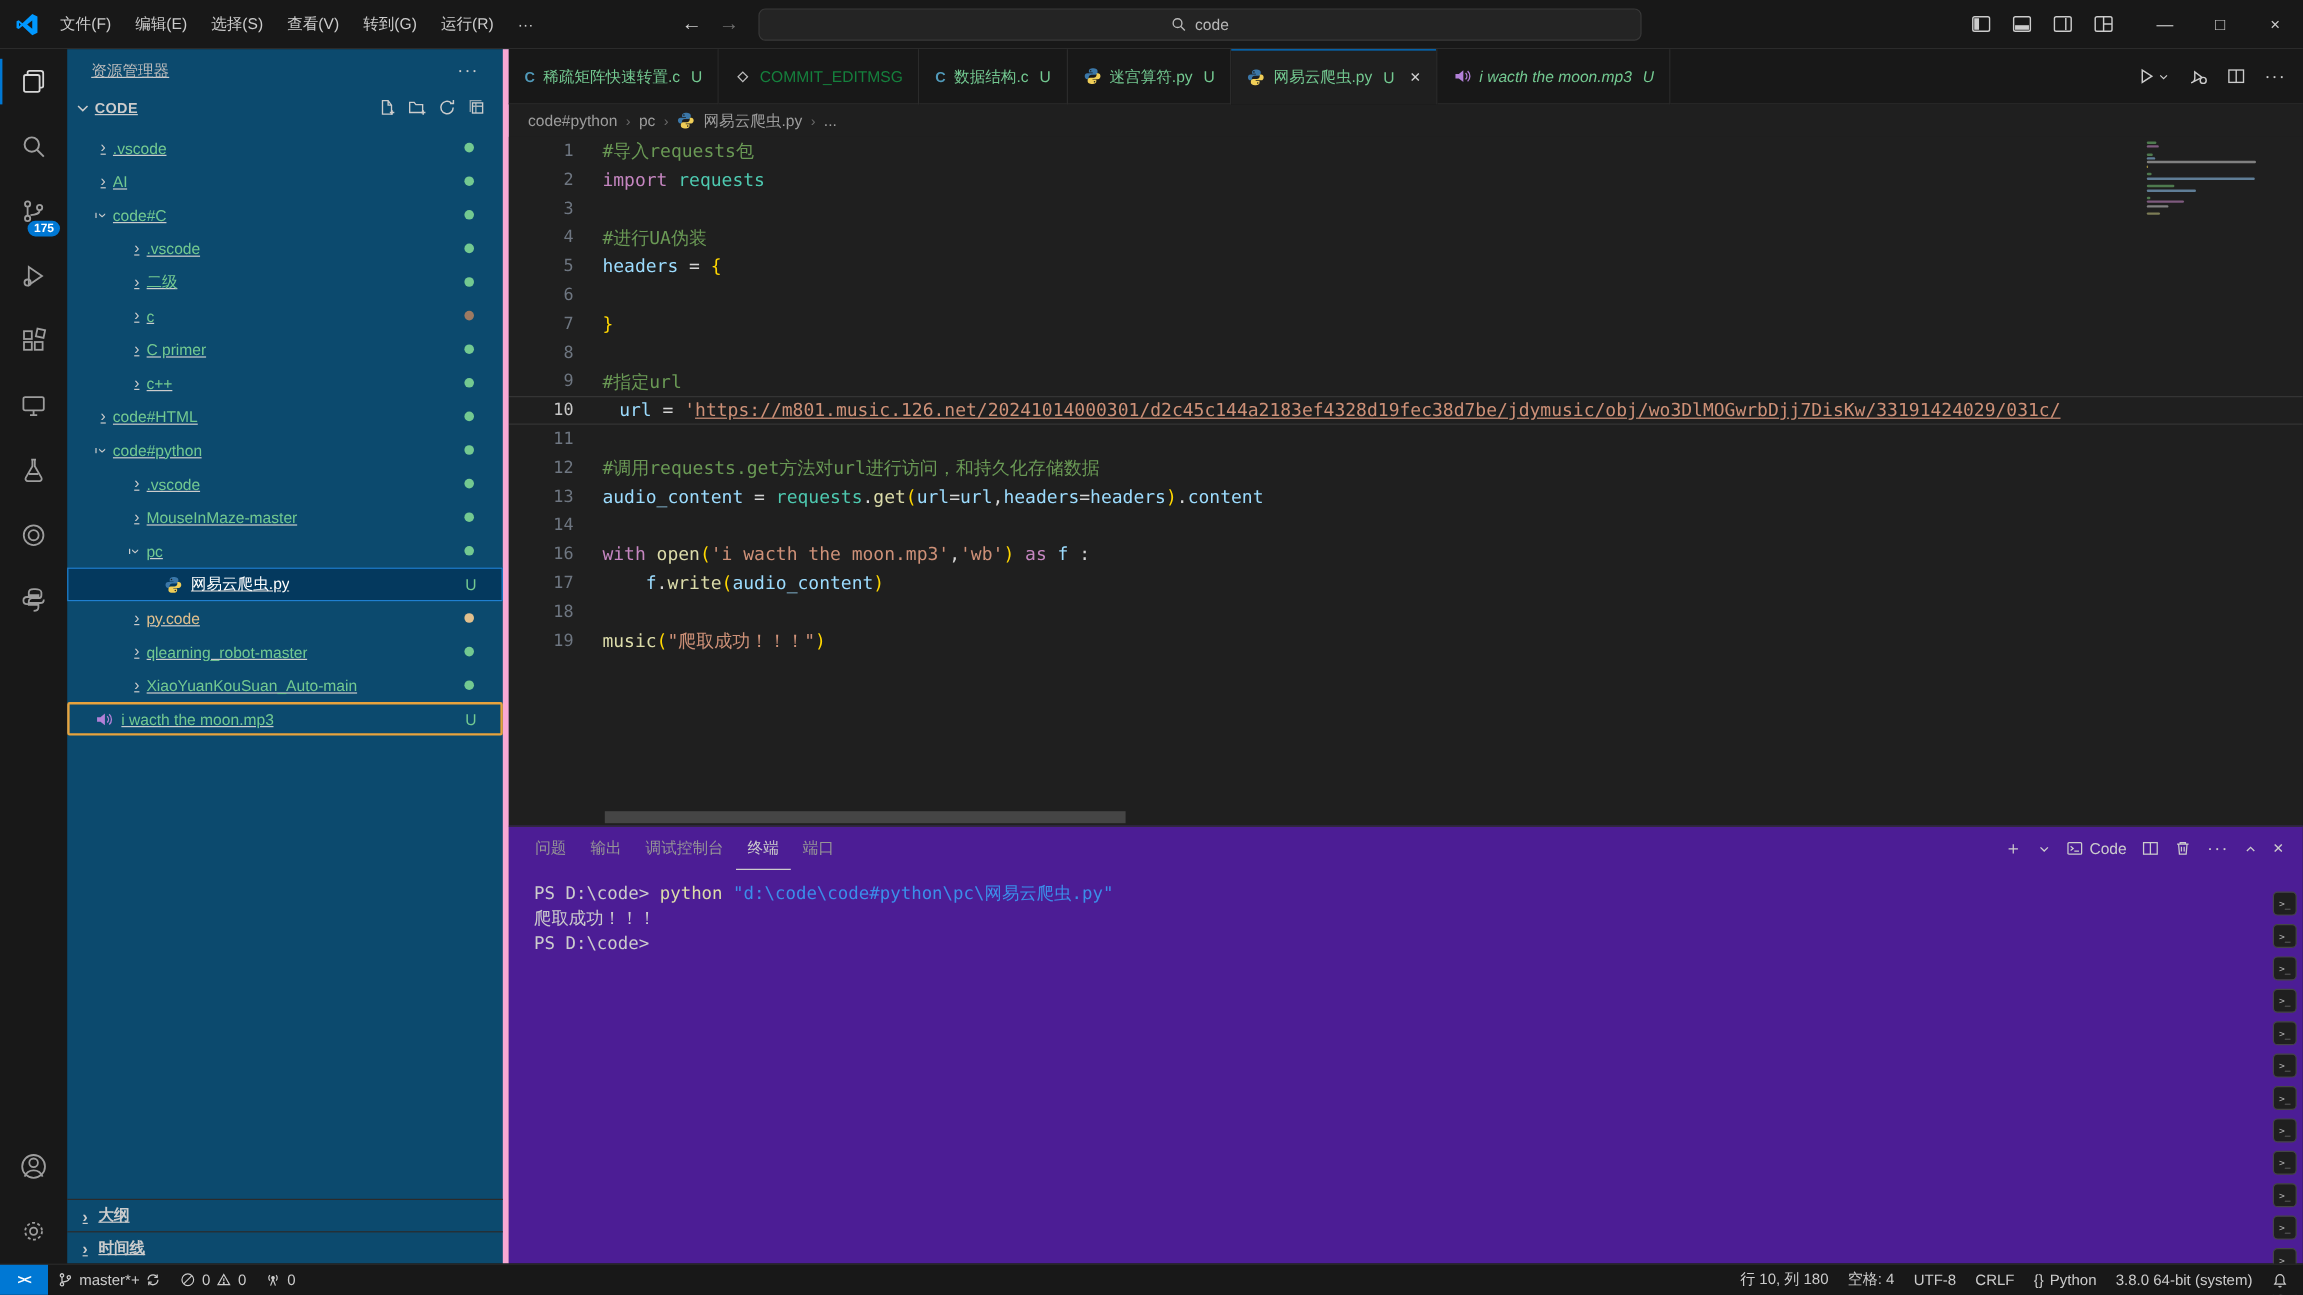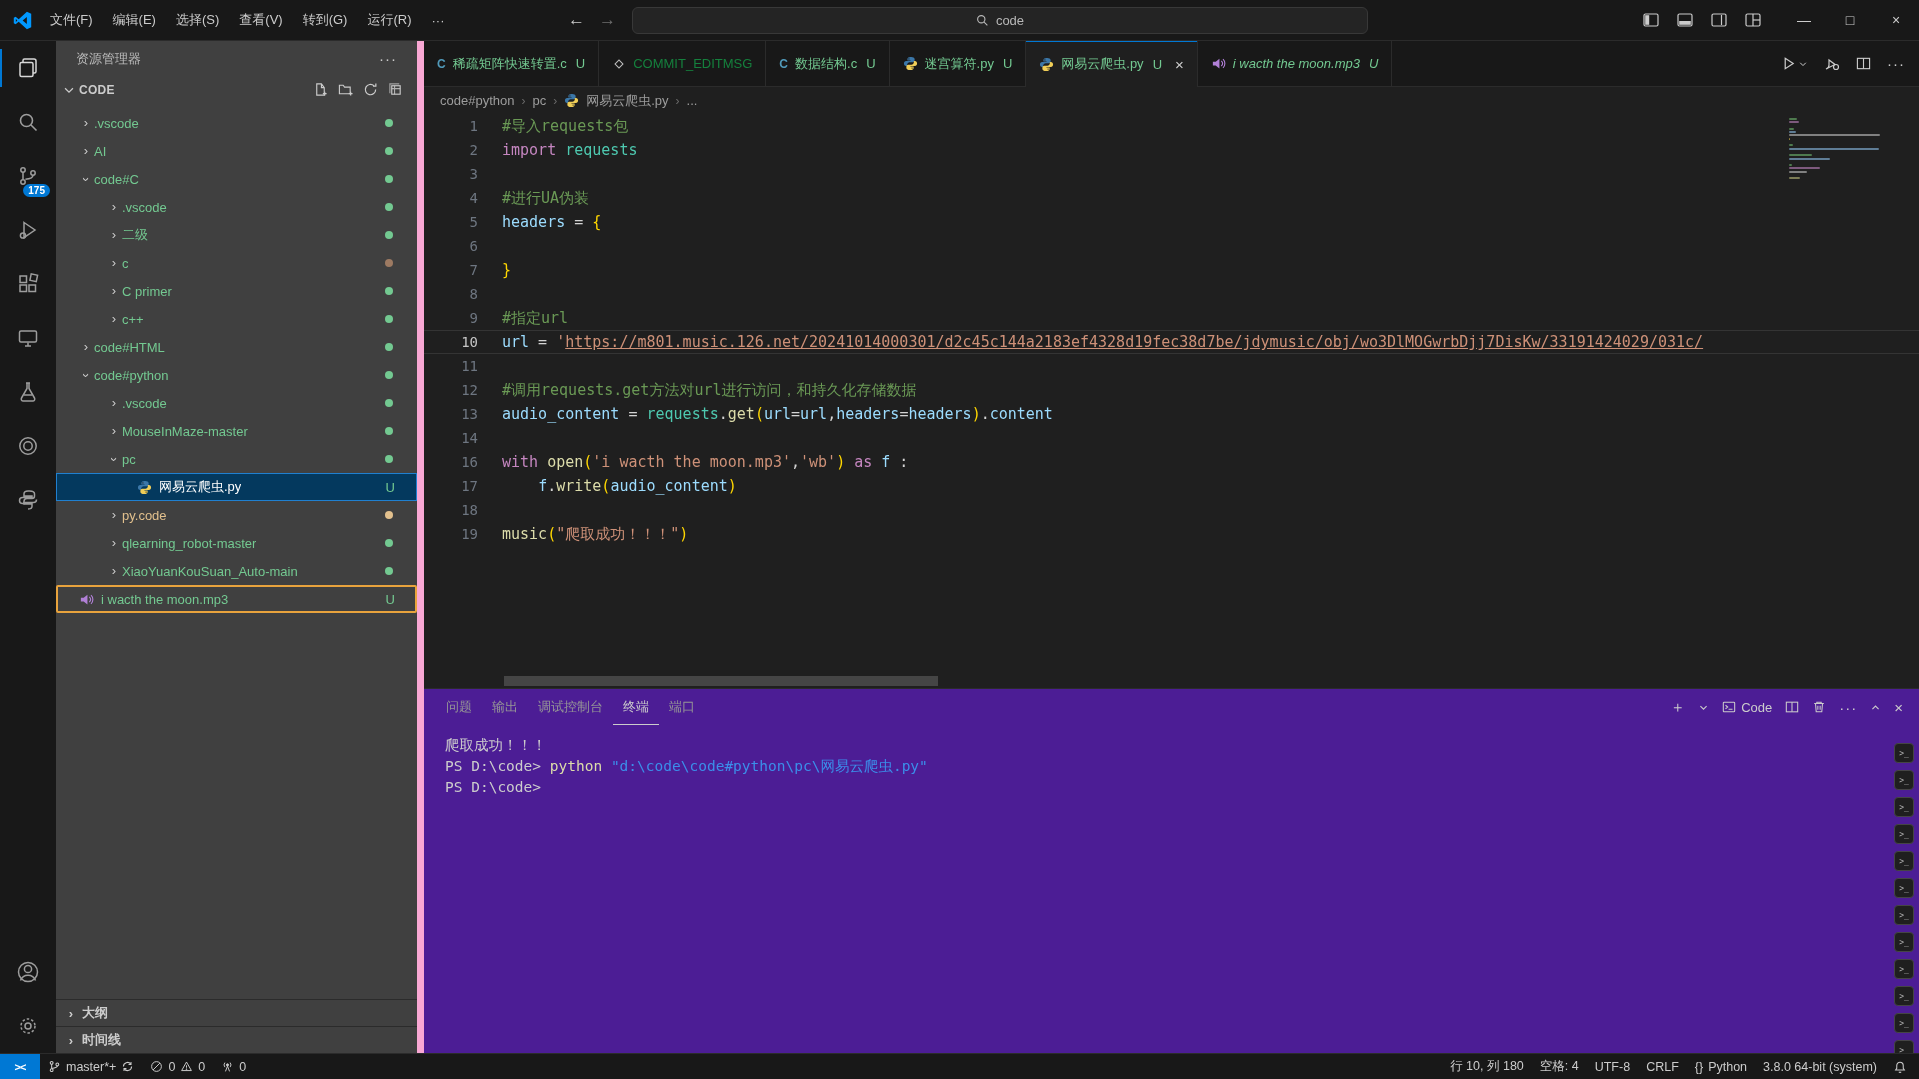--- a/index.html
+++ b/index.html
@@ -24,22 +24,22 @@
   #main{position:absolute;left:0;top:41px;right:0;bottom:26px;display:flex;}
   
   #activitybar{width:56px;flex:none;display:flex;flex-direction:column;align-items:stretch;background:#181818;}
   .act{height:54px;display:flex;align-items:center;justify-content:center;position:relative;color:#9d9d9d;}
   .act.active{color:#d7d7d7;}
   .act.active::before{content:"";position:absolute;left:0;top:8px;bottom:8px;width:2px;background:#0078d4;}
   .act .badge{position:absolute;right:6px;bottom:6px;background:#0078d4;color:#fff;font-size:10px;
     border-radius:9px;padding:1px 5px;font-weight:bold;}
   #act-bottom{margin-top:auto;}
   
-  #sidebar{width:368px;flex:none;background:#404040;border-right:7px solid #f9a8d4;
-    display:flex;flex-direction:column;position:relative;}
+  #sidebar{width:368px;flex:none;background:#0c4a6e;border-right:5px solid #f9a8d4;
+    display:flex;flex-direction:column;position:relative;text-decoration:underline;}
   #sb-title{height:35px;display:flex;align-items:center;padding-left:20px;font-size:13px;color:#bbbbbb;position:relative;}
   #sb-title-more{position:absolute;right:20px;font-size:15px;letter-spacing:1px;color:#cccccc;}
   #sb-section{height:27px;display:flex;align-items:center;padding-left:6px;gap:3px;}
   #sb-section-label{font-size:12px;font-weight:bold;color:#cccccc;letter-spacing:.3px;}
   #sb-section-actions{margin-left:auto;margin-right:14px;display:flex;gap:10px;align-items:center;color:#cccccc;}
   #tree{padding-top:6px;}
   .trow{height:28px;display:flex;align-items:center;position:relative;font-size:13px;color:#73c991;cursor:default;}
   .trow .chev{font-size:13px;color:#cccccc;width:16px;flex:none;text-align:center;transform:translateY(-1px);}
   .trow .chev.exp{transform:rotate(90deg);}
   .trow .ficon{width:16px;height:16px;flex:none;margin-right:7px;display:flex;align-items:center;justify-content:center;}
@@ -66,21 +66,21 @@
   .tab .closex{color:#d0d0d0;font-size:15px;margin-left:6px;}
   .cicon{color:#519aba;font-weight:bold;font-size:12px;font-family:"Liberation Sans",sans-serif;}
   #tab-filler{flex:1;border-bottom:1px solid #2b2b2b;display:flex;align-items:center;
     justify-content:flex-end;gap:16px;padding-right:14px;color:#cccccc;}
   #breadcrumb{height:27px;flex:none;display:flex;align-items:center;padding-left:16px;gap:7px;
     font-size:13px;color:#9d9d9d;background:#1f1f1f;}
   .bc-sep{color:#6a6a6a;font-size:12px;}
   #codearea{flex:1;position:relative;overflow:hidden;background:#1f1f1f;
     font-family:"DejaVu Sans Mono","Liberation Mono",monospace;font-size:15px;}
   .cline{height:24px;line-height:24px;display:flex;white-space:pre;position:relative;}
-  .cline.current{box-shadow:inset 0 1px 0 #343434,inset 0 -1px 0 #343434;}
+  .cline.current{box-shadow:inset 0 1px 0 #343434,inset 0 -1px 0 #343434;gap:14px;}
   .gut{width:54px;flex:none;text-align:right;color:#6e7681;font-size:14px;}
   .cline.current .gut{color:#c6c6c6;}
   .codetext{margin-left:24px;}
   .c{color:#6a9955}.k{color:#c586c0}.t{color:#4ec9b0}.v{color:#9cdcfe}.s{color:#ce9178}
   .u{color:#ce9178;text-decoration:underline}.f{color:#dcdcaa}.b{color:#ffd700}.o{color:#d4d4d4}
   #minimap{position:absolute;right:30px;top:4px;width:100px;}
   .mmline{height:2px;margin-bottom:1.3px;border-radius:1px;}
   #hscroll{position:absolute;left:80px;bottom:2px;width:434px;height:10px;background:rgba(121,121,121,.42);}
   
   #panel{height:365px;flex:none;border-top:1px solid #2b2b2b;background:#4c1d95;
@@ -578,22 +578,22 @@
             <span class="pa-txt" style="letter-spacing:1px">···</span>
             <span>
               <svg width="11" height="11" viewBox="0 0 16 16" fill="none" stroke="#cccccc" stroke-width="1.6">
                 <path d="m3.5 10.5 4.5-4.5 4.5 4.5"></path>
               </svg>
             </span>
             <span class="pa-txt">×</span>
           </div>
         </div>
       <div id="panel-body">
+          <div class="tline"><span class="tp">PS D:\code&gt; </span><span class="tc">python</span><span class="tp"> </span><span class="ts">"d:\code\code#python\pc\网易云爬虫.py"</span></div>
           <div class="tline"><span class="tp">爬取成功！！！</span></div>
-          <div class="tline"><span class="tp">PS D:\code&gt; </span><span class="tc">python</span><span class="tp"> </span><span class="ts">"d:\code\code#python\pc\网易云爬虫.py"</span></div>
           <div class="tline"><span class="tp">PS D:\code&gt;</span></div>
         </div>
       <div id="term-instances">
           <div class="tinst">&gt;_</div>
           <div class="tinst">&gt;_</div>
           <div class="tinst">&gt;_</div>
           <div class="tinst">&gt;_</div>
           <div class="tinst">&gt;_</div>
           <div class="tinst">&gt;_</div>
           <div class="tinst">&gt;_</div>

